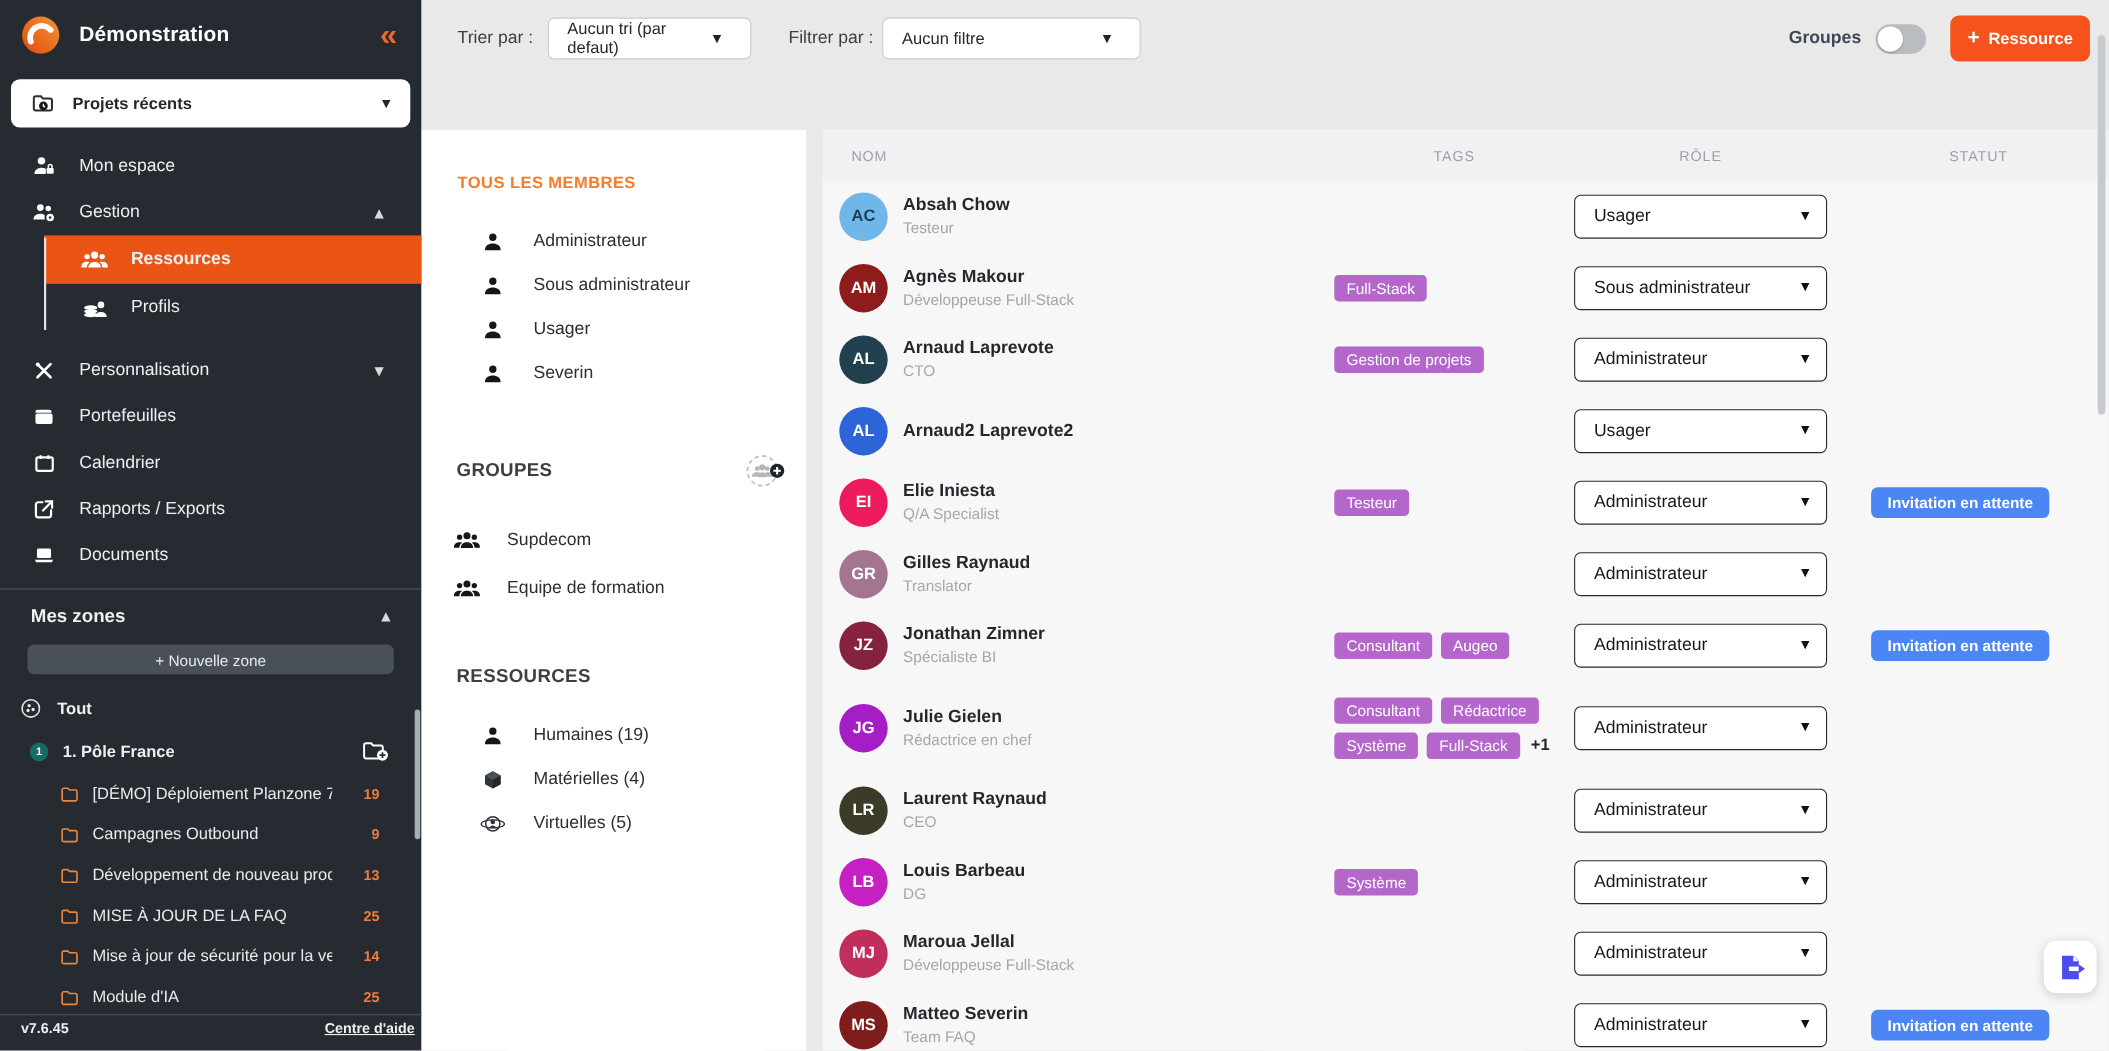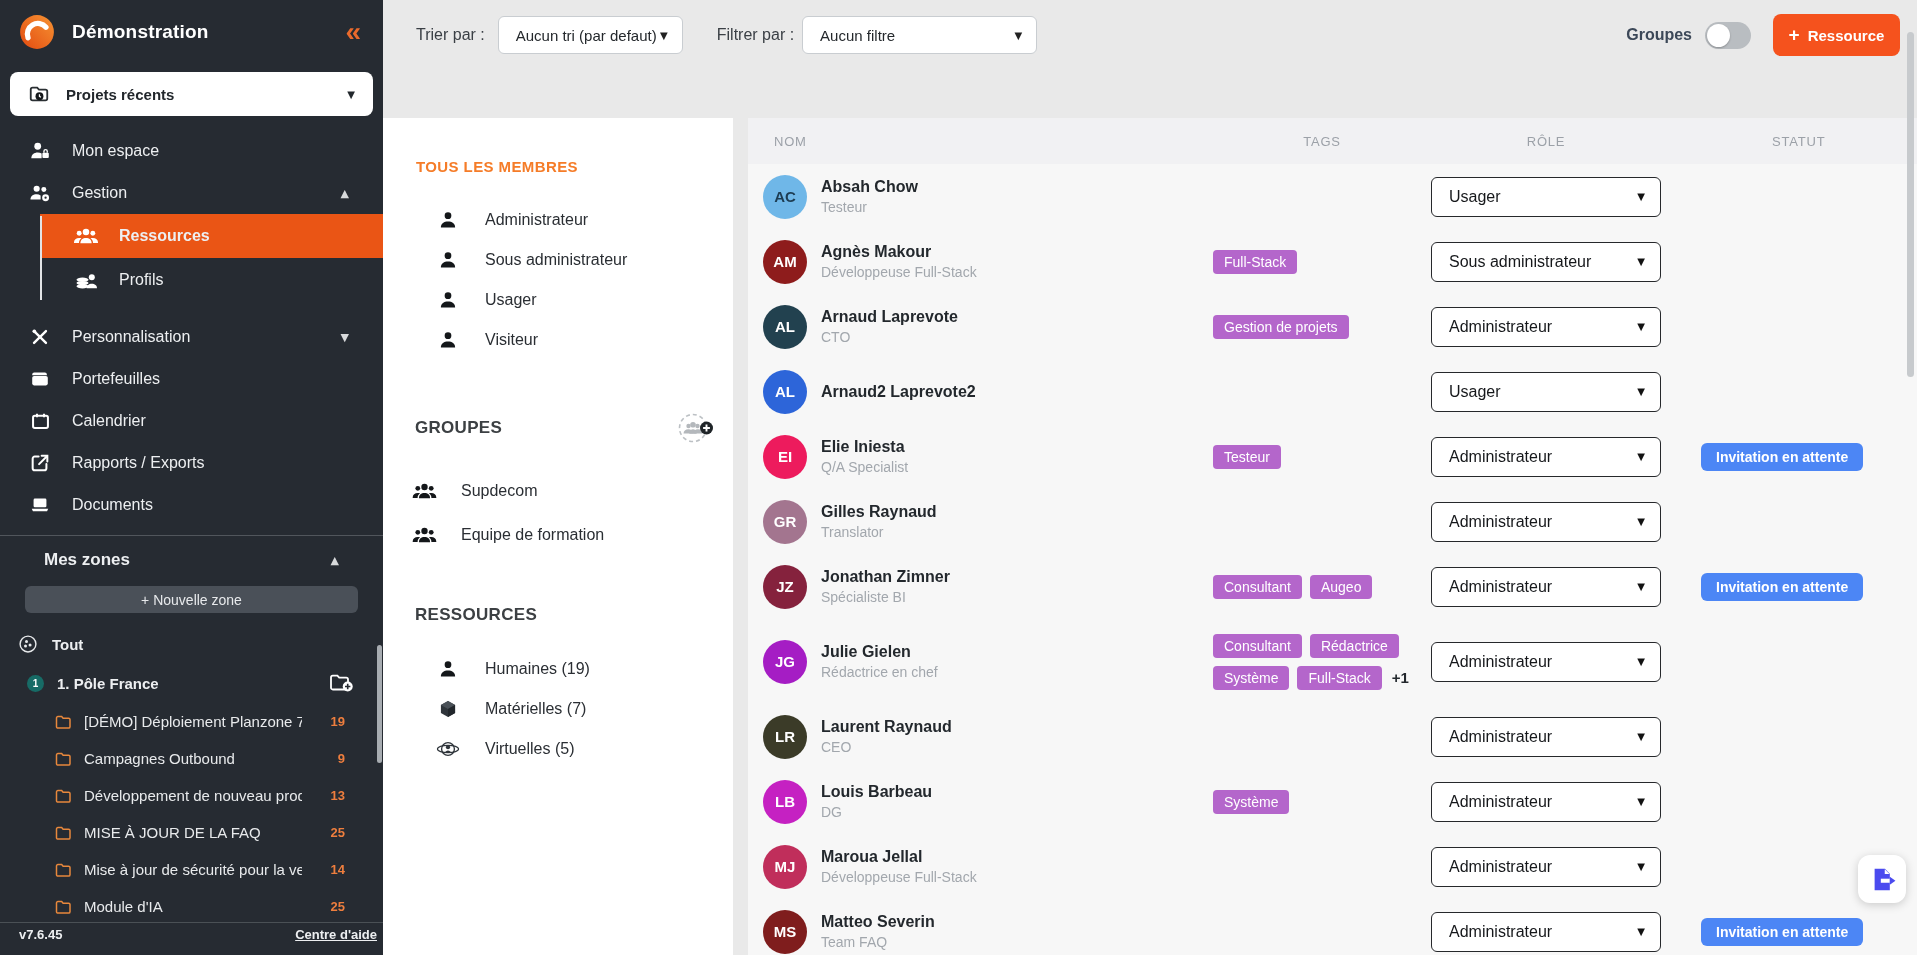--- a/index.html
+++ b/index.html
@@ -24,21 +24,21 @@
   .nav-item .ic { width:24px; display:flex; justify-content:center; }
   .nav-item .nav-lbl { margin-left:20px; }
   .nav-item .caret { margin-left:auto; margin-right:34px; font-size:11px; color:#D8DADC; }
   .submenu { position:relative; }
   .submenu:before { content:""; position:absolute; left:40px; top:2px; bottom:2px; width:2px; background:#E2E4E6; }
   .sub-item { height:44px; display:flex; align-items:center; margin-left:40px; padding-left:33px; font-size:16px; cursor:pointer; }
   .sub-item .ic { width:26px; display:flex; justify-content:center; }
   .sub-item .nav-lbl { margin-left:20px; }
   .sub-item.active { background:#EA5515; font-weight:bold; }
   .side-divider { border-top:1px solid #51565C; margin-top:9px; }
-  .zones-head { height:48px; display:flex; align-items:center; padding:0 44px; }
+  .zones-head { height:48px; display:flex; align-items:center; padding:0 28px; }
   .zones-title { font-size:17px; font-weight:bold; }
   .zones-head .caret { margin-left:auto; font-size:11px; color:#D8DADC; }
   .new-zone-btn { margin:2px 25px 0 25px; height:27px; background:#4A5058; border-radius:6px;
     color:#E8EAEC; font-size:14px; display:flex; align-items:center; justify-content:center; cursor:pointer; }
   .tout-row { margin-top:12px; height:38px; display:flex; align-items:center; padding-left:18px; cursor:pointer; }
   .tout-row .nav-lbl { margin-left:14px; font-size:15px; font-weight:bold; }
   .pole-row { height:40px; display:flex; align-items:center; padding-left:27px; cursor:pointer; }
   .pole-badge { width:17px; height:17px; border-radius:50%; background:#176B66; color:#FFF;
     font-size:10px; font-weight:bold; display:flex; align-items:center; justify-content:center; }
   .pole-row .nav-lbl { margin-left:13px; font-size:15px; font-weight:bold; }
@@ -58,21 +58,21 @@
   .topbar { height:48px; background:#FFFFFF; display:flex; align-items:center; padding:0 0 0 33px; }
   .page-title { font-size:17px; font-weight:bold; color:#33383D; }
   .bell { margin-left:auto; cursor:pointer; }
   .avatar { width:34px; height:34px; border-radius:50%; background:#67C8F0; color:#17333E;
     font-size:15px; font-weight:bold; display:flex; align-items:center; justify-content:center;
     margin:0 24px 0 28px; cursor:pointer; }
 
   .toolbar { height:70px; background:#E9E9E9; display:flex; align-items:center; padding:0 17px 0 33px; }
   .tb-label { font-size:16px; color:#3A3F45; }
   .select-box { height:38px; background:#FFF; border:1px solid #C9CDD1; border-radius:6px;
-    display:flex; align-items:center; padding:0 14px 0 17px; cursor:pointer; }
+    display:flex; align-items:center; padding:0 26px 0 17px; cursor:pointer; }
   .select-box .val { font-size:15px; color:#24282C; }
   .select-box .caret { margin-left:auto; font-size:10px; color:#222; }
   .sort-box { width:185px; margin-left:13px; }
   .filter-box { width:235px; margin-left:8px; }
   .filter-label { margin-left:34px; }
   .groups-label { margin-left:auto; font-size:16px; font-weight:bold; color:#3C4858; }
   .toggle { width:46px; height:27px; border-radius:14px; background:#B9BDC1; margin-left:13px; position:relative; cursor:pointer; }
   .toggle .knob { position:absolute; left:2px; top:2px; width:23px; height:23px; border-radius:50%;
     background:#FFF; box-shadow:0 1px 2px rgba(0,0,0,.25); }
   .add-btn { margin-left:22px; width:127px; height:42px; background:#F5521D; border:none; border-radius:8px;
@@ -417,21 +417,21 @@
             </span>
             <span class="mp-lbl">Usager</span>
           </div>
           <div class="mp-item">
             <span class="ic">
               <svg width="20" height="20" viewBox="0 0 24 24" fill="currentColor">
                 <circle cx="12" cy="6.8" r="4"></circle>
                 <path d="M3.5 20.4c0-4.3 3.8-6.7 8.5-6.7s8.5 2.4 8.5 6.7v.6h-17z"></path>
               </svg>
             </span>
-            <span class="mp-lbl">Visiteur</span>
+            <span class="mp-lbl">Severin</span>
           </div>
         </div>
 
       <div class="mp-section">
         <span class="sec-lbl">GROUPES</span>
         <span class="add-group">
           <svg width="38" height="32" viewBox="0 0 38 32">
             <circle cx="16" cy="16" r="13.5" fill="none" stroke="#BCC0C4" stroke-width="1.6" stroke-dasharray="4 3"></circle>
             <g fill="#B4B8BC">
               <circle cx="11.5" cy="14" r="2.2"></circle>
@@ -489,21 +489,21 @@
             <span class="mp-lbl">Humaines (19)</span>
           </div>
           <div class="mp-item">
             <span class="ic">
               <svg width="20" height="20" viewBox="0 0 24 24" fill="#2F353B">
                 <path d="M12 2.5l8.5 4.8v9.4L12 21.5l-8.5-4.8V7.3z"></path>
                 <path d="M12 2.5l8.5 4.8L12 12 3.5 7.3z" fill="#4A5158"></path>
                 <path d="M12 12v9.5l8.5-4.8V7.3z" fill="#22272C"></path>
               </svg>
             </span>
-            <span class="mp-lbl">Matérielles (7)</span>
+            <span class="mp-lbl">Matérielles (4)</span>
           </div>
           <div class="mp-item">
             <span class="ic">
               <svg width="24" height="22" viewBox="0 0 26 24">
                 <circle cx="13" cy="12" r="7" fill="none" stroke="#2F353B" stroke-width="1.5"></circle>
                 <circle cx="13" cy="10" r="2.3" fill="#2F353B"></circle>
                 <path d="M9.3 16.4c.8-1.7 2.1-2.7 3.7-2.7s2.9 1 3.7 2.7z" fill="#2F353B"></path>
                 <ellipse cx="13" cy="12" rx="11.5" ry="4" fill="none" stroke="#2F353B" stroke-width="1.3"></ellipse>
               </svg>
             </span>

